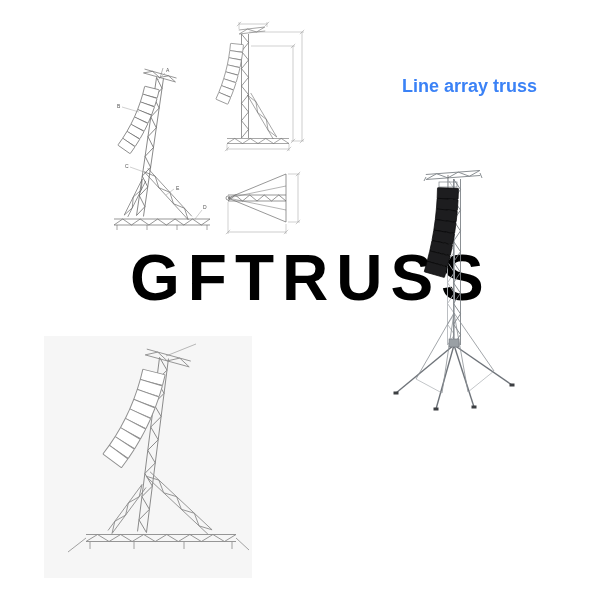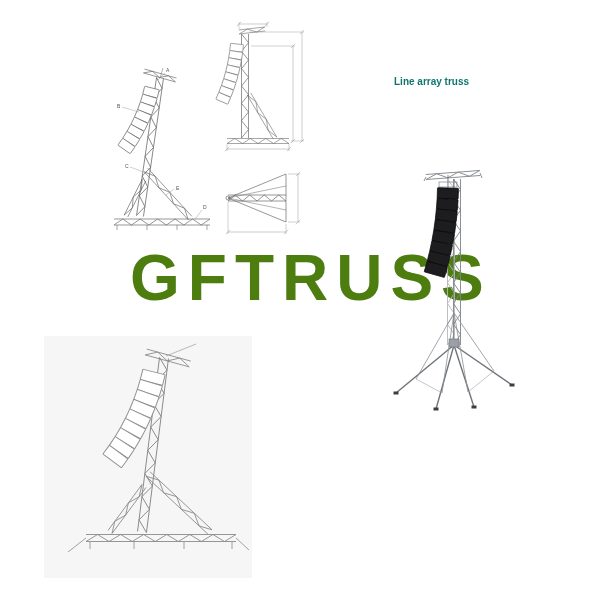--- a/index.html
+++ b/index.html
@@ -1,21 +1,21 @@
 <!DOCTYPE html>
 <html><head>
 <meta charset="utf-8">
 <style>
   html,body{margin:0;padding:0;background:#ffffff;}
   .canvas{position:relative;width:600px;height:600px;background:#ffffff;overflow:hidden;
           font-family:"Liberation Sans",sans-serif;}
   .abs{position:absolute;}
   #watermark{z-index:1;font-weight:bold;font-size:64px;letter-spacing:8px;
-             color:#4d7c0f;white-space:nowrap;user-select:none;line-height:1;}
-  #heading{z-index:3;font-weight:bold;font-size:10px;color:#0f766e;}
+             color:#000000;white-space:nowrap;user-select:none;line-height:1;}
+  #heading{z-index:3;font-weight:bold;font-size:18px;color:#3b82f6;margin-left:8px;}
   svg{display:block;z-index:2;position:relative;}
   .panel{background:#f6f6f6;z-index:2;}
   svg text{font-family:"Liberation Sans",sans-serif;font-size:5px;fill:#555;}
 </style>
 </head>
 <body>
 
 <div class="canvas">
 
   <div id="watermark" class="abs" style="left:130px;top:246px;">GFTRUSS</div>

